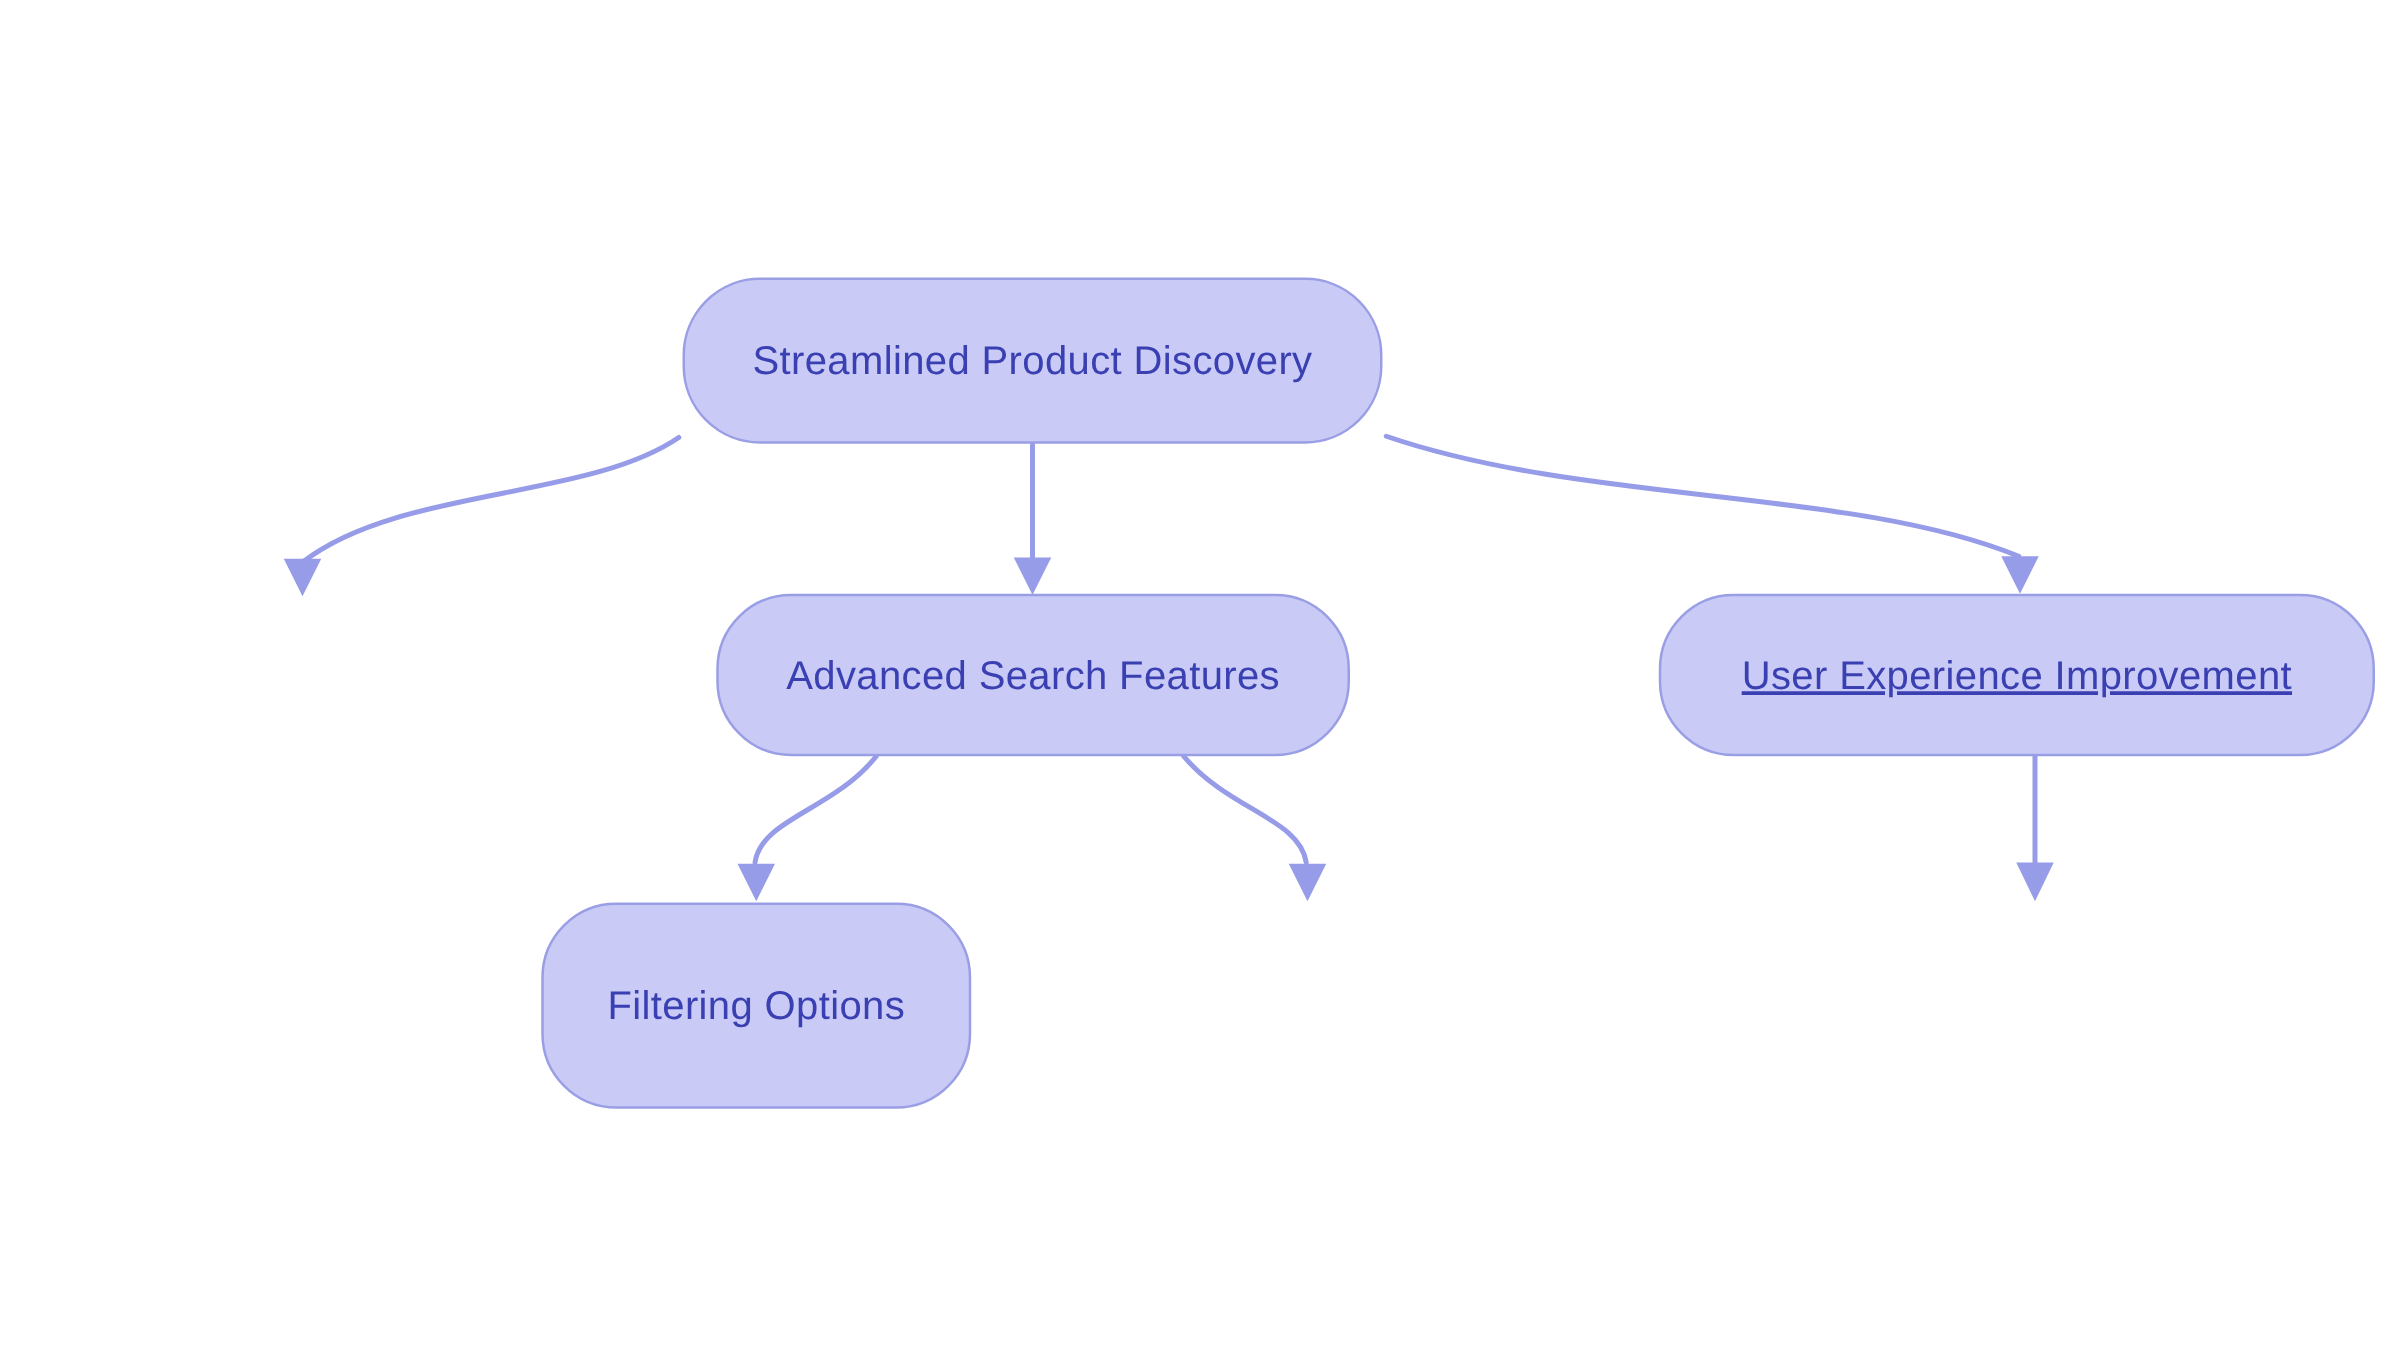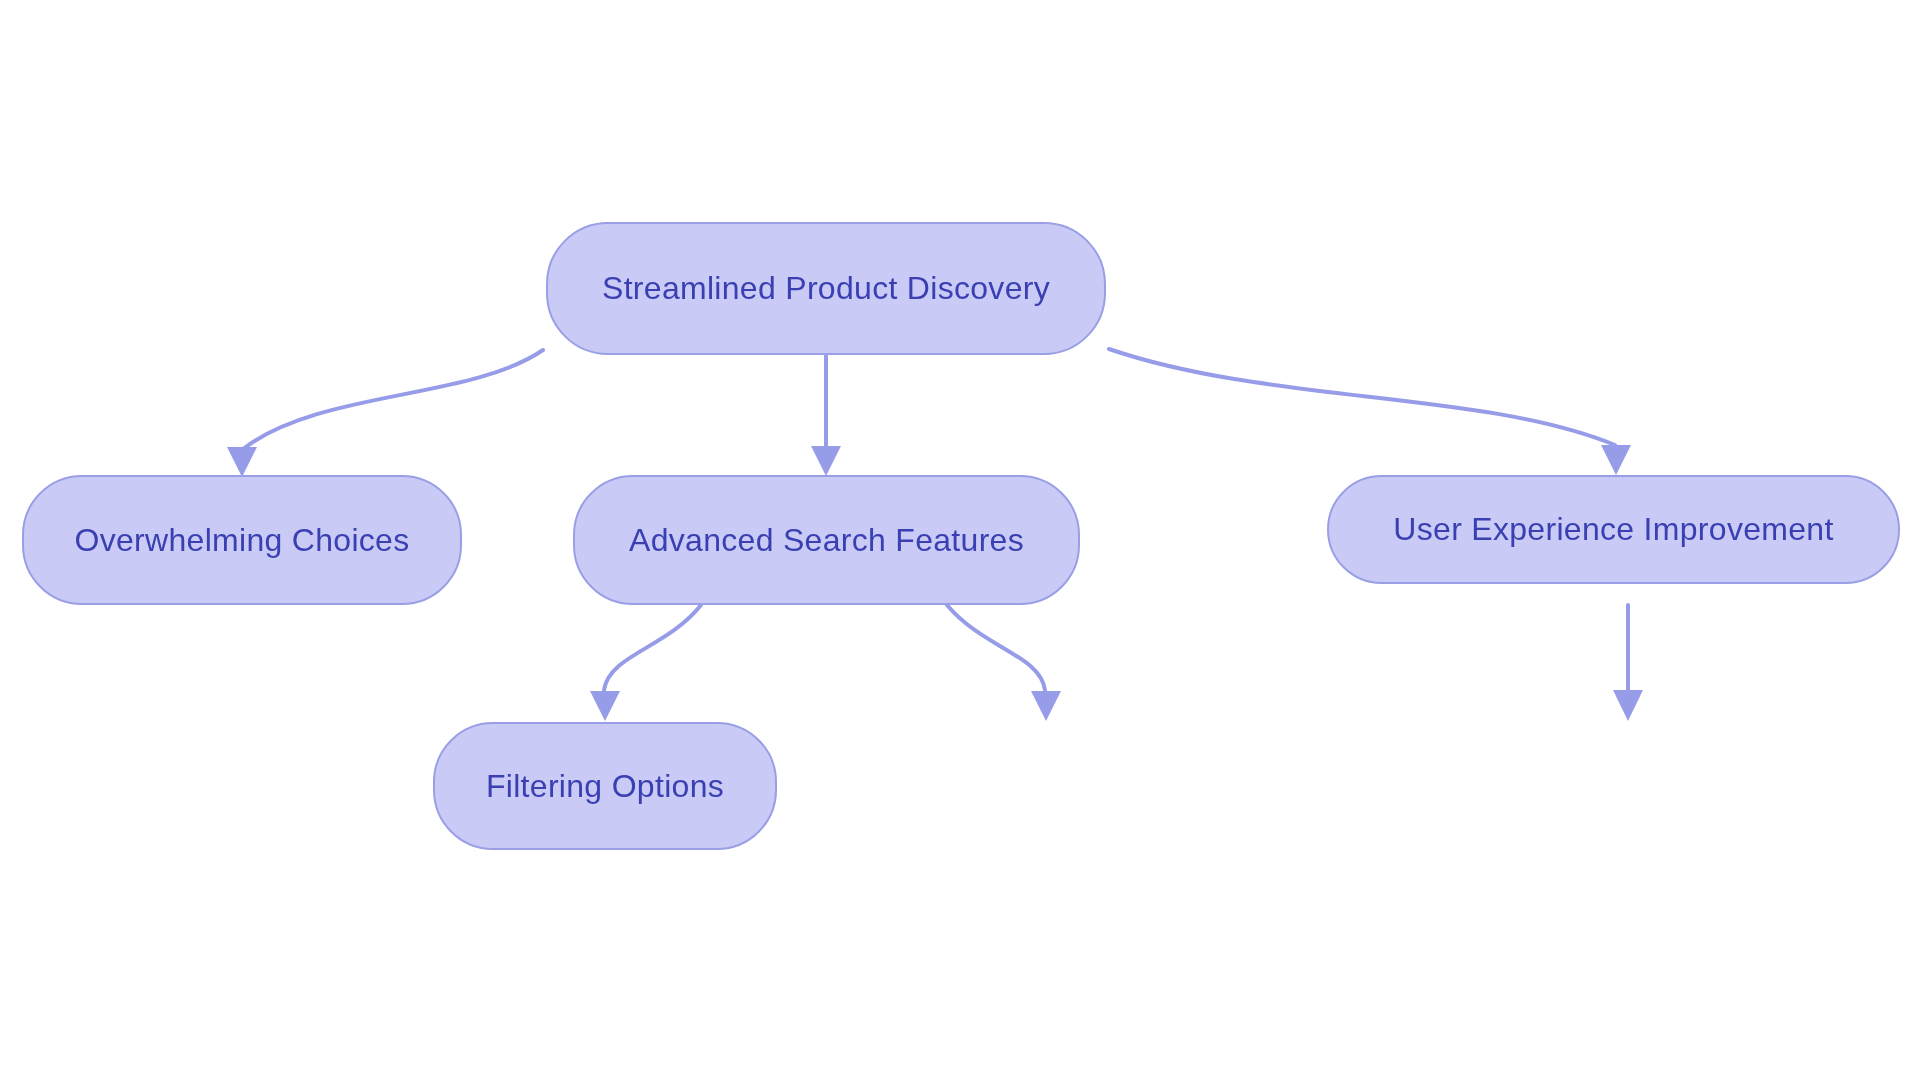--- a/index.html
+++ b/index.html
@@ -45,22 +45,22 @@
     text-align:center;
     color:var(--text);
     font-size:32px;
     letter-spacing:0.3px;
     white-space:nowrap;
   }
   
   .n-root        {left:546px; top:222px; width:560px; height:133px; border-radius:62px;}
   .n-overwhelm   {left:22px;  top:475px; width:440px; height:130px;}
   .n-advanced    {left:573px; top:475px; width:507px; height:130px;}
-  .n-ux          {left:1327px;top:475px; width:573px; height:109px;}
-  .n-filtering   {left:433px; top:722px; width:344px; height:128px;}
+  .n-ux          {left:1327px;top:475px; width:573px; height:130px;text-decoration:underline;}
+  .n-filtering   {left:433px; top:722px; width:344px; height:165px;}
   .n-autocomplete{left:892px; top:722px; width:308px; height:128px;}
   .n-statistics  {left:1385px;top:722px; width:502px; height:130px;}
 </style>
 </head>
 <body>
 
 <div class="canvas">
 
   <svg class="edges" width="1920" height="1083" viewBox="0 0 1920 1083">
     <g>
@@ -86,23 +86,20 @@
     <g>
       <path class="edge-path" d="M 1628 605 L 1628 690"></path>
       <polygon class="arrowhead" points="1613,690 1643,690 1628,721"></polygon>
     </g>
   </svg>
 
   <div class="node n-root">
     <span>Streamlined Product Discovery</span>
   </div>
 
-  <div class="node n-overwhelm">
-    <span>Overwhelming Choices</span>
-  </div>
 
   <div class="node n-advanced">
     <span>Advanced Search Features</span>
   </div>
 
   <div class="node n-ux">
     <span>User Experience Improvement</span>
   </div>
 
   <div class="node n-filtering">

